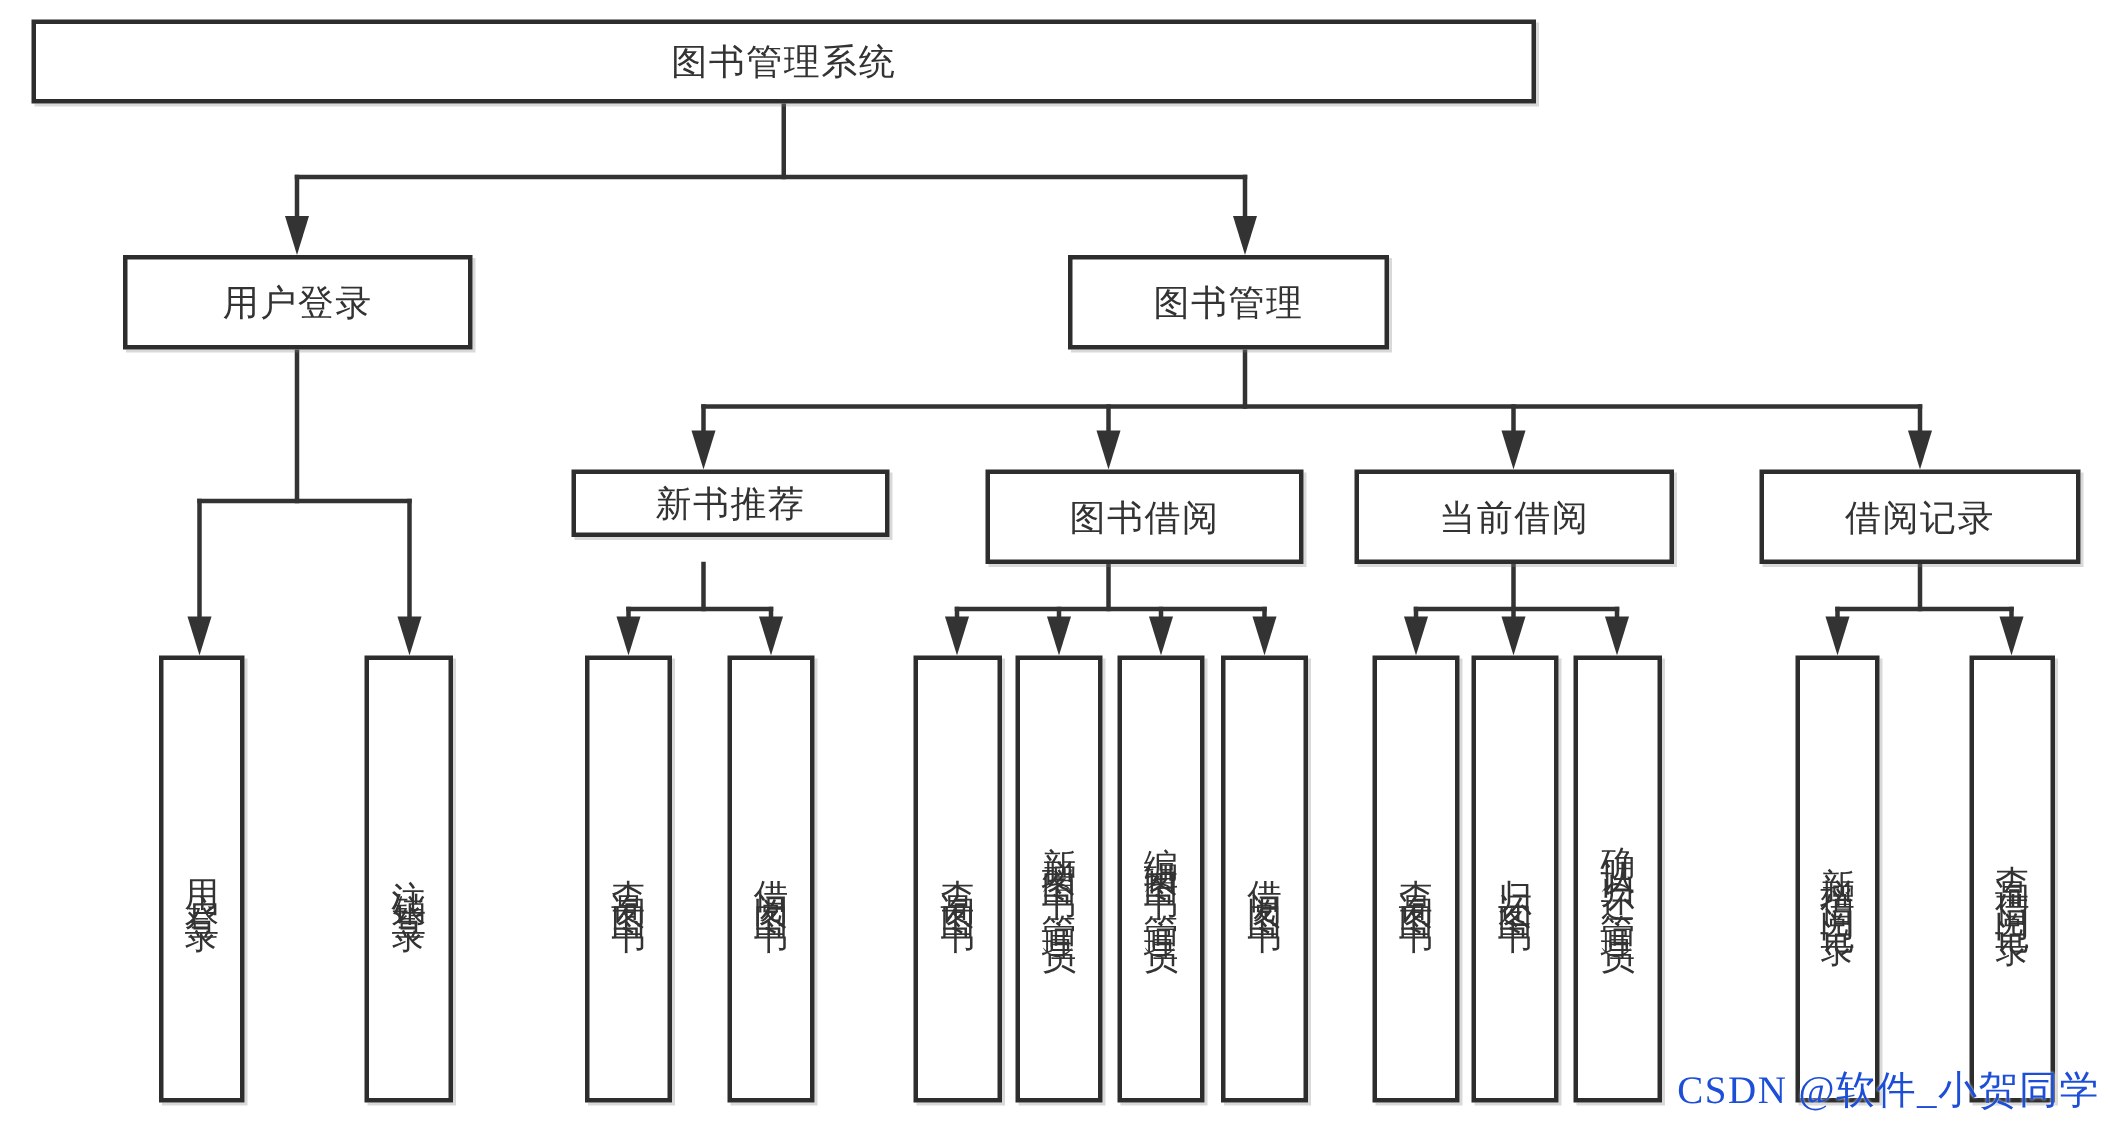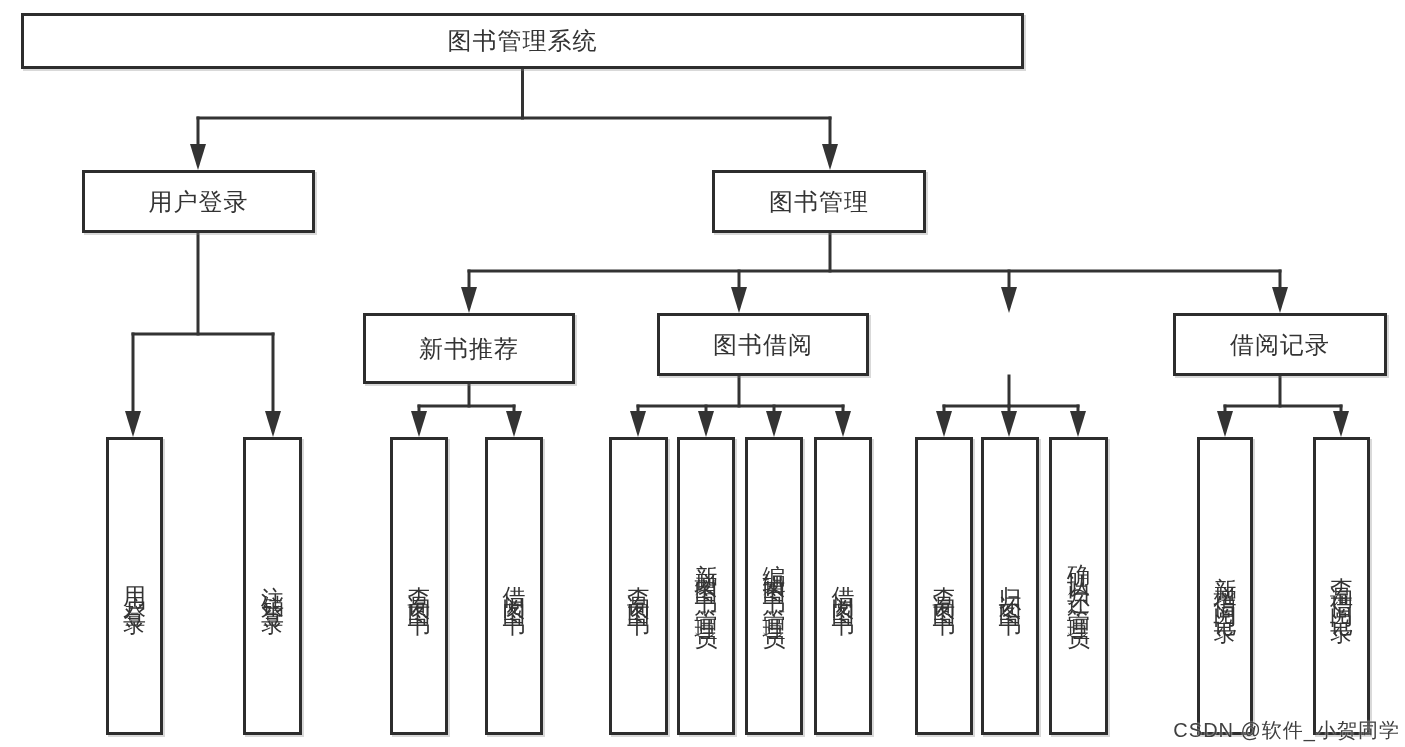--- a/index.html
+++ b/index.html
@@ -1,36 +1,36 @@
 <!DOCTYPE html>
 <html><head>
 <meta charset="utf-8">
 <style>
   html,body{margin:0;padding:0;background:#ffffff;}
   #stage{
     position:relative;width:1405px;height:747px;background:#ffffff;overflow:hidden;
-    font-family:Liberation Sans, sans-serif;color:#333333;border-radius:14px;
+    font-family:Liberation Serif, serif;color:#333333;border-radius:14px;
   }
   #connectors{position:absolute;left:0;top:0;z-index:1;}
   .node{
     position:absolute;z-index:2;background:#ffffff;
     border:3px solid #2d2d2d;box-sizing:border-box;
     display:flex;align-items:center;justify-content:center;
     box-shadow:2px 2px 0 rgba(130,130,130,0.30);
   }
   .node .hlabel{
     font-size:24px;letter-spacing:1px;color:#333333;white-space:nowrap;
   }
   .node .vtext{
     writing-mode:vertical-lr;text-orientation:mixed;
     font-size:23px;letter-spacing:9px;line-height:1;color:#333333;white-space:nowrap;
   }
   #watermark{
     position:absolute;right:5px;bottom:3px;z-index:3;
-    font-size:20px;color:#404040;letter-spacing:1px;
+    font-size:26px;color:#1d4ed8;letter-spacing:1px;
     text-shadow:0 0 2px #ffffff;white-space:nowrap;
   }
   .cl{stroke:#333333;stroke-width:3;fill:none;stroke-linecap:square;}
   .ah{fill:#333333;stroke:none;}
 </style>
 </head>
 <body>
 
 <div id="stage">
 
@@ -114,25 +114,28 @@
     <span class="hlabel">图书管理系统</span>
   </div>
 
   <div class="node" style="left:82px;top:170px;width:233px;height:63px">
     <span class="hlabel">用户登录</span>
   </div>
   <div class="node" style="left:712px;top:170px;width:214px;height:63px">
     <span class="hlabel">图书管理</span>
   </div>
 
-  <div class="node" style="left:363px;top:313px;width:212px;height:71px">
+  <div class="node" style="left:381px;top:313px;width:212px;height:45px">
     <span class="hlabel">新书推荐</span>
   </div>
   <div class="node" style="left:657px;top:313px;width:212px;height:63px">
     <span class="hlabel">图书借阅</span>
+  </div>
+  <div class="node" style="left:903px;top:313px;width:213px;height:63px">
+    <span class="hlabel">当前借阅</span>
   </div>
   <div class="node" style="left:1173px;top:313px;width:214px;height:63px">
     <span class="hlabel">借阅记录</span>
   </div>
 
   <div class="node" style="left:106px;top:437px;width:57px;height:298px">
     <span class="vtext">用户登录</span>
   </div>
   <div class="node" style="left:243px;top:437px;width:59px;height:298px">
     <span class="vtext">注销登录</span>

